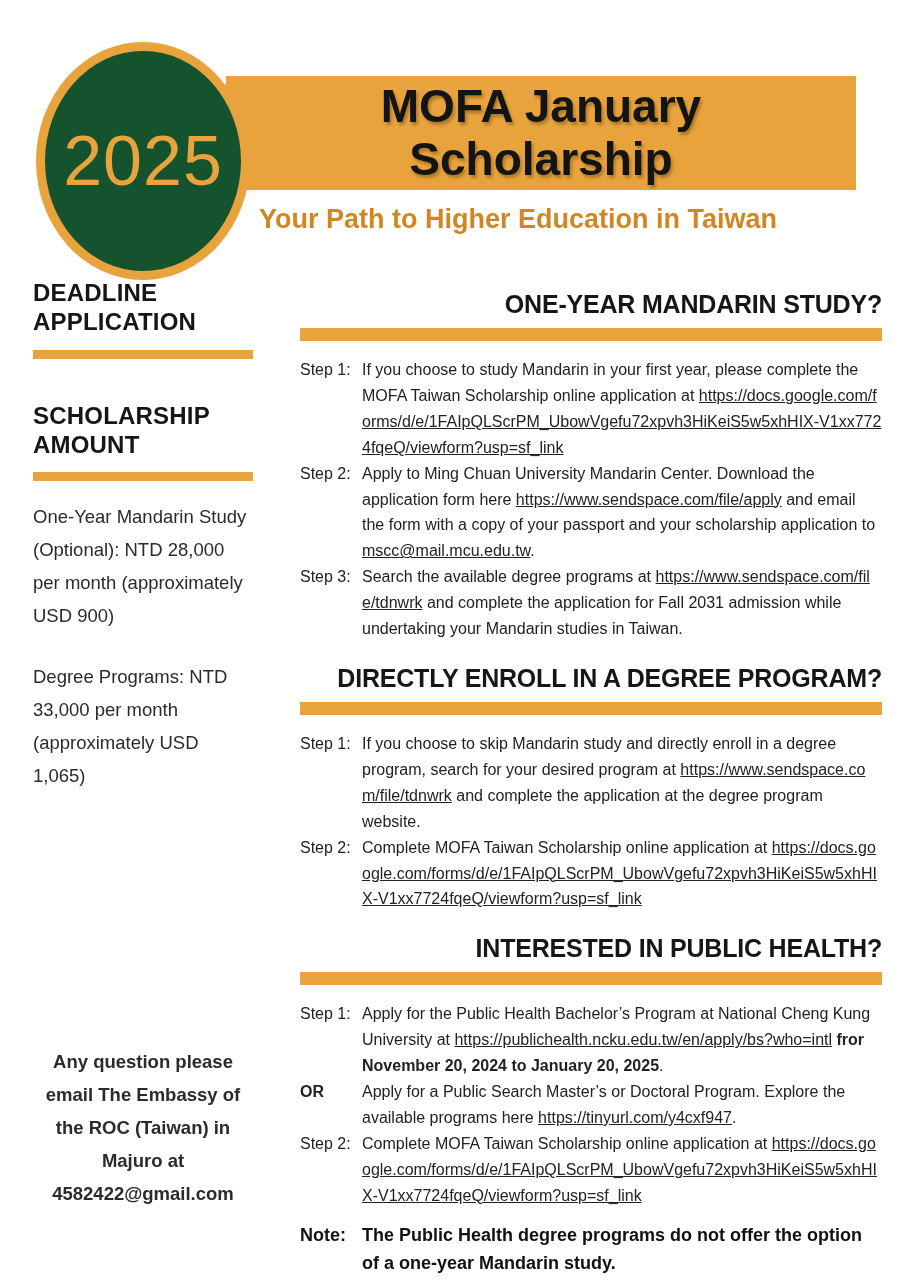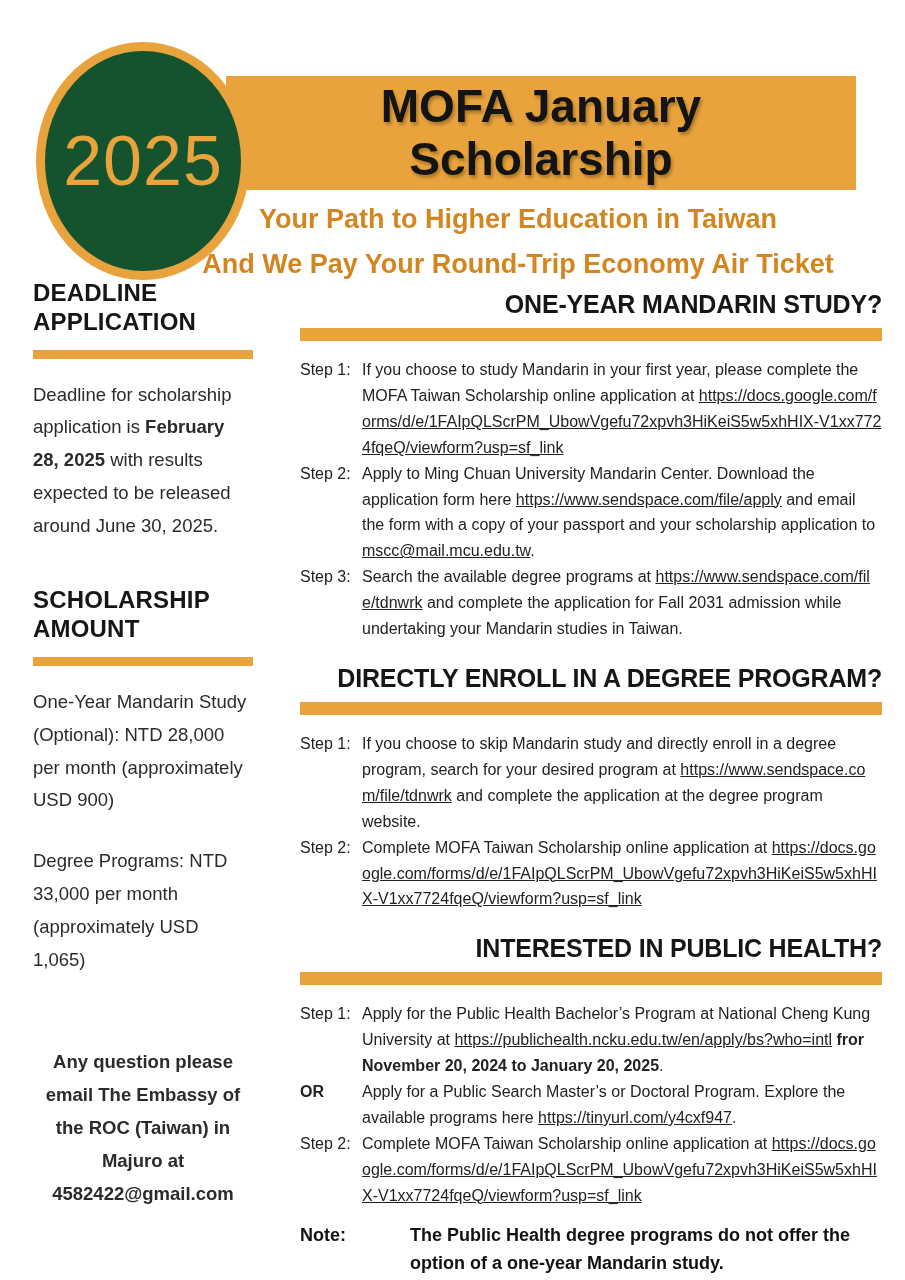--- a/index.html
+++ b/index.html
@@ -49,21 +49,21 @@
   .right-col{position:absolute;left:300px;top:290px;width:582px;}
   .section{margin-bottom:22px;}
   .section h2{font-size:25px;font-weight:bold;margin:0;color:#161616;letter-spacing:-.2px;text-align:right;}
   .bar-lg{height:13px;background:var(--accent);margin:9px 0 16px 0;}
   .step{display:flex;font-size:16px;line-height:1.62;color:#222;}
   .step-label{flex:0 0 62px;}
   .step-label.bold{font-weight:bold;}
   .step-text{flex:1;min-width:0;}
   .doc-link{color:#222;text-decoration:underline;word-break:break-all;cursor:pointer;}
   .b{font-weight:bold;}
-  .note{display:flex;font-size:18px;font-weight:bold;line-height:1.6;margin-top:12px;color:#111;gap:48px;}
+  .note{display:flex;font-size:18px;font-weight:bold;line-height:1.6;margin-top:12px;color:#111;}
   .note-label{flex:0 0 62px;}
   .note-text{flex:1;}
 </style>
 </head>
 <body>
 
 <div class="page">
 
   <div class="year-badge">
     <span class="year">2025</span>
@@ -71,30 +71,28 @@
 
   <div class="banner">
     <div class="title">
       <span>MOFA January</span><br>
       <span>Scholarship</span>
     </div>
   </div>
 
   <div class="subtitle">
     <div>Your Path to Higher Education in Taiwan</div>
-    <div>And We Pay Your Round-Trip Economy Air Ticket</div>
   </div>
 
   <div class="left-col">
     <h2>
       <div>DEADLINE</div>
       <div>APPLICATION</div>
     </h2>
     <div class="bar-sm"></div>
-    <p><span>Deadline for scholarship application is </span><span class="b">February 28, 2025</span><span> with results expected to be released around June 30, 2025.</span></p>
 
     <h2 class="h2-gap">
       <div>SCHOLARSHIP</div>
       <div>AMOUNT</div>
     </h2>
     <div class="bar-sm"></div>
     <p>One-Year Mandarin Study (Optional): NTD 28,000 per month (approximately USD 900)</p>
     <p class="amount-gap">Degree Programs: NTD 33,000 per month (approximately USD 1,065)</p>
 
     <p class="contact">Any question please email The Embassy of the ROC (Taiwan) in Majuro at 4582422@gmail.com</p>

